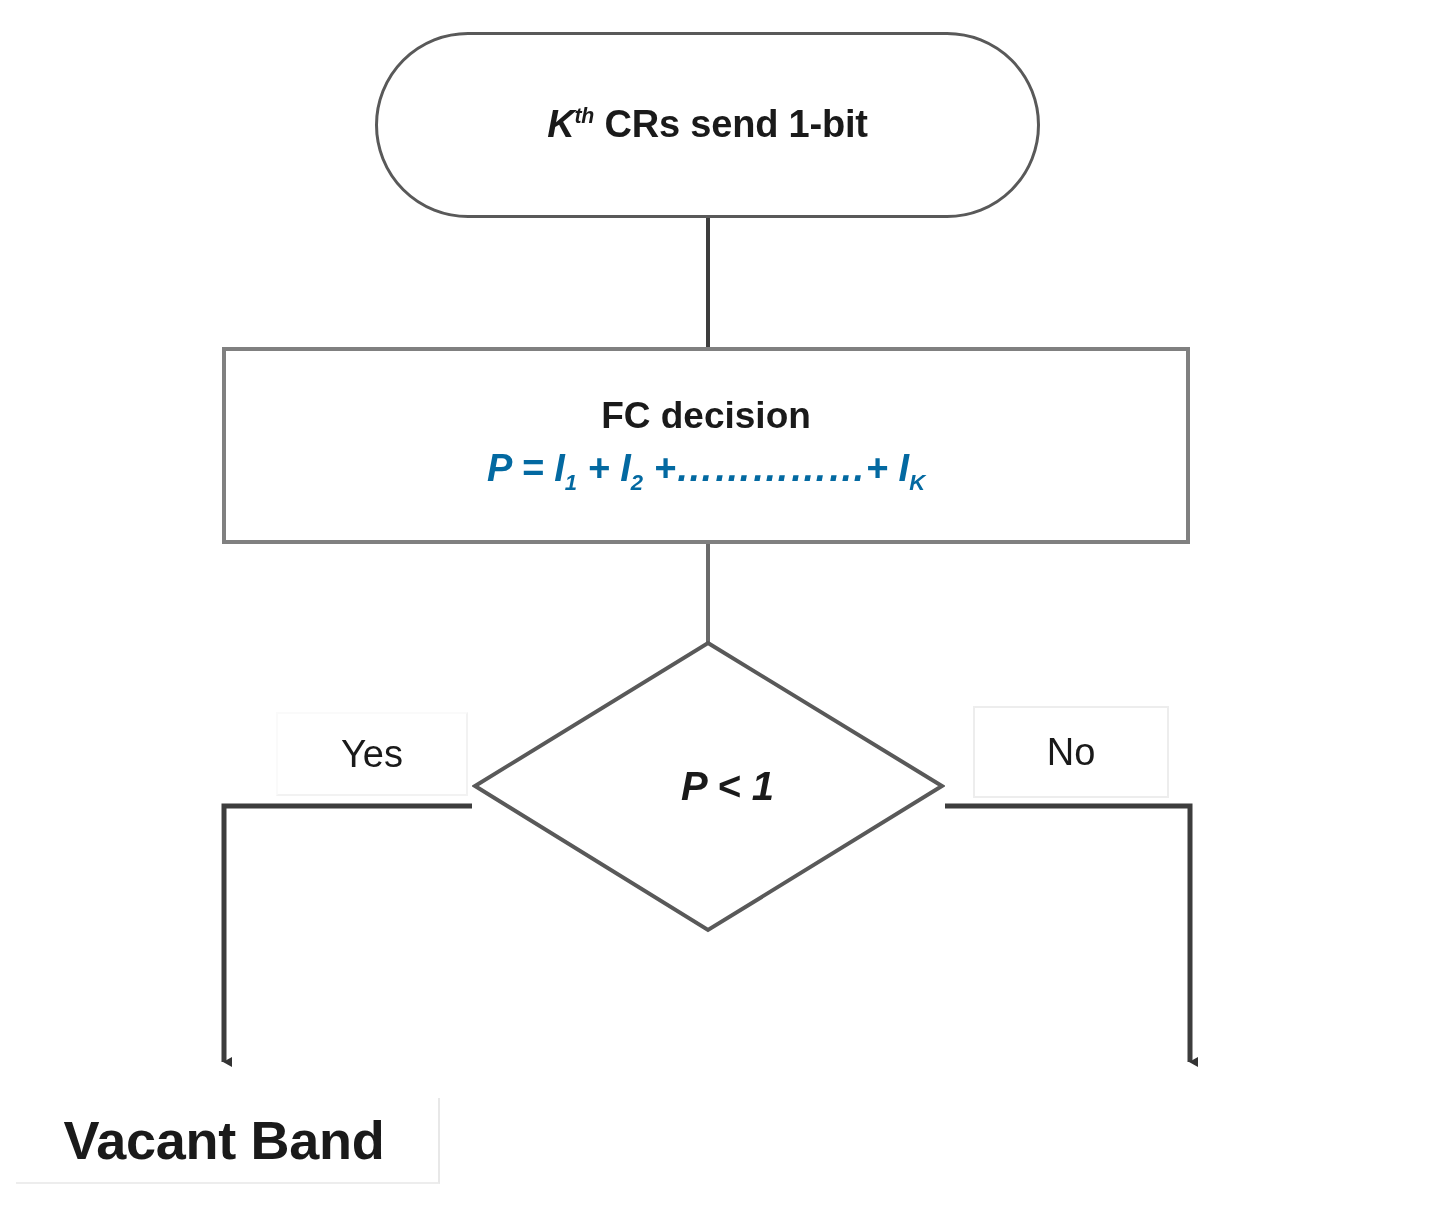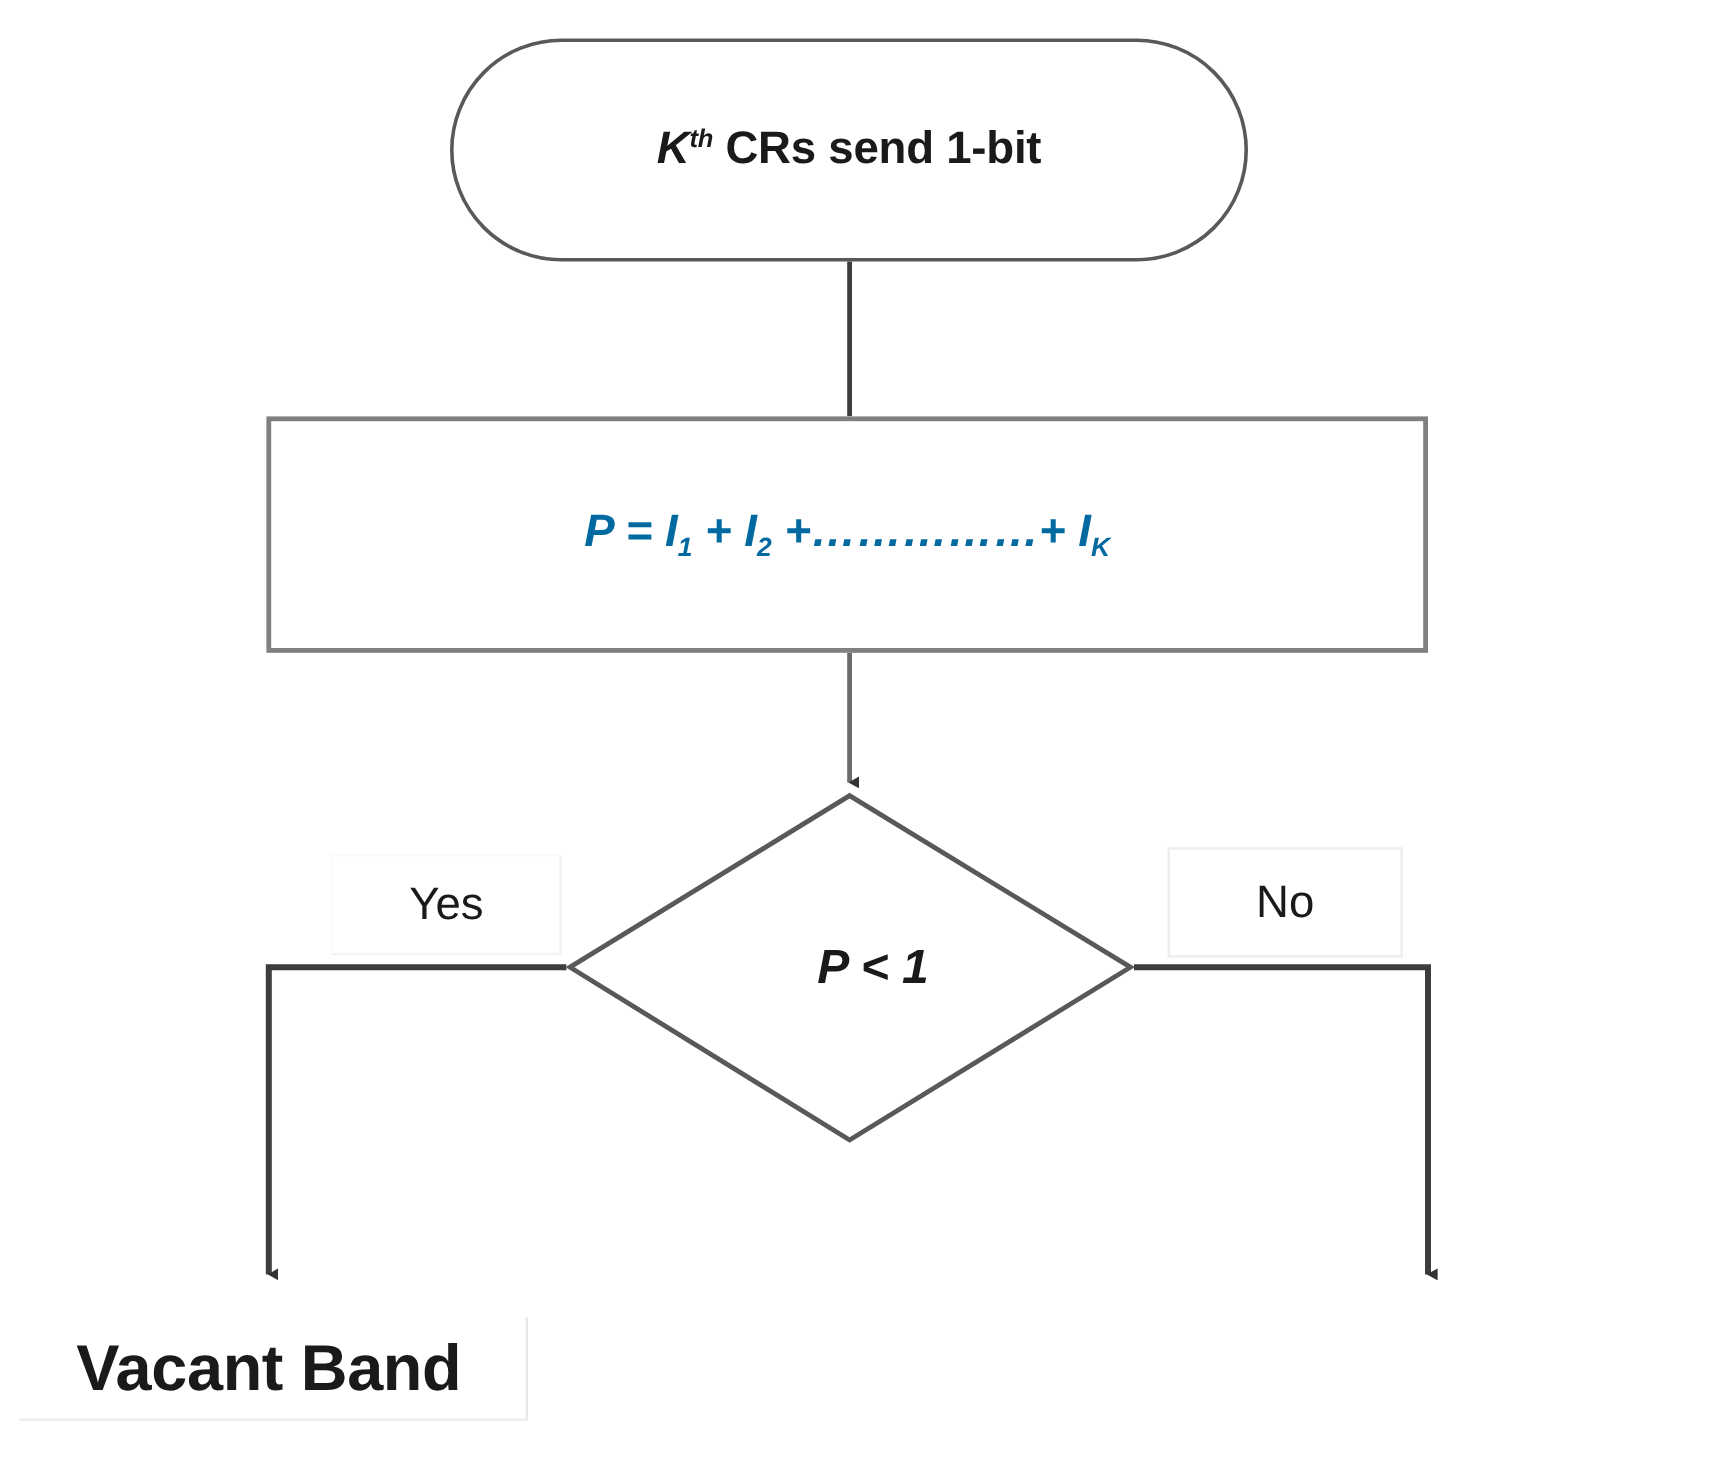--- a/index.html
+++ b/index.html
@@ -91,21 +91,21 @@
     font-weight: 700;
     font-style: italic;
     color: #0369a1;
     white-space: nowrap;
   }
 
   
   .diamond-wrap {
     position: absolute;
     left: 472px;
-    top: 660px;
+    top: 640px;
     width: 473px;
     height: 293px;
   }
   .diamond-wrap svg {
     position: absolute;
     left: 0;
     top: 0;
   }
   .diamond-label {
     position: absolute;
@@ -206,20 +206,21 @@
     <path d="M 945 806 L 1190 806 L 1190 1062" fill="none" stroke="#3d3d3d" stroke-width="5" marker-end="url(#arrowhead)"></path>
   </svg>
 
   <div class="terminator">
     <div class="txt">
       <span class="ital">K</span><span class="sup">th</span><span> CRs send 1-bit</span><br>
     </div>
   </div>
 
   <div class="process">
+    <div class="line1">FC decision</div>
     <div class="line2">
       <span>P = I</span><span class="sub">1</span><span> + I</span><span class="sub">2</span><span> +……………+ I</span><span class="sub">K</span>
     </div>
   </div>
 
   <div class="diamond-wrap">
     <svg width="473" height="293" viewBox="0 0 473 293">
       <polygon points="236,3 470,146 236,290 3,146" fill="#ffffff" stroke="#595959" stroke-width="4"></polygon>
     </svg>
     <div class="diamond-label">P &lt; 1</div>

